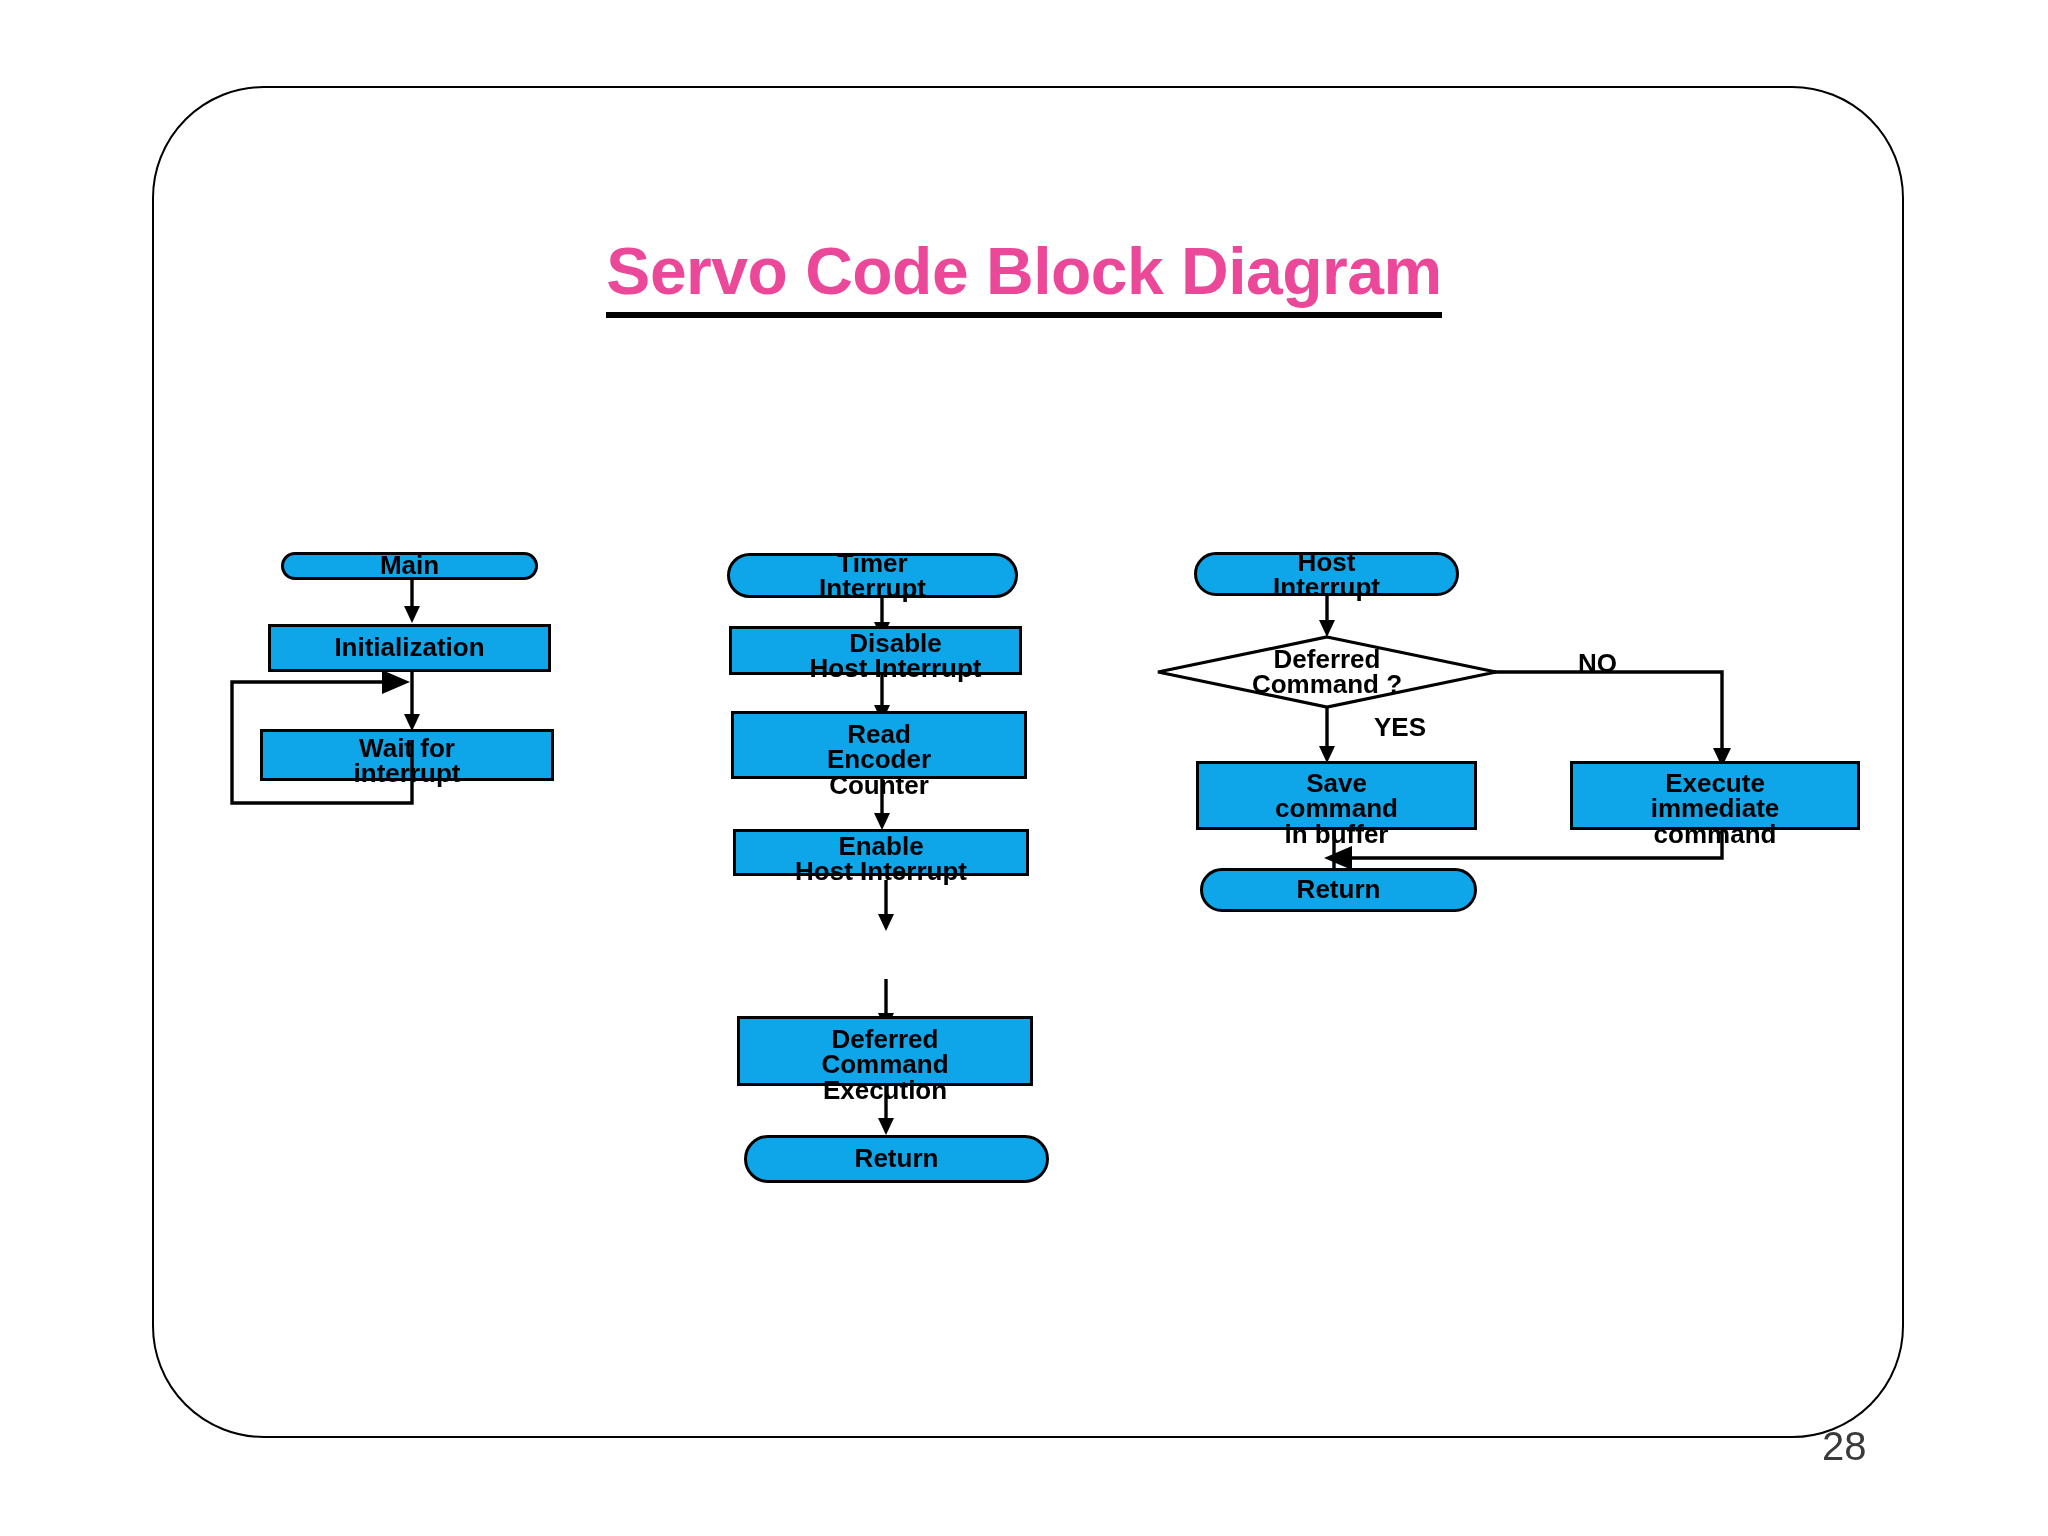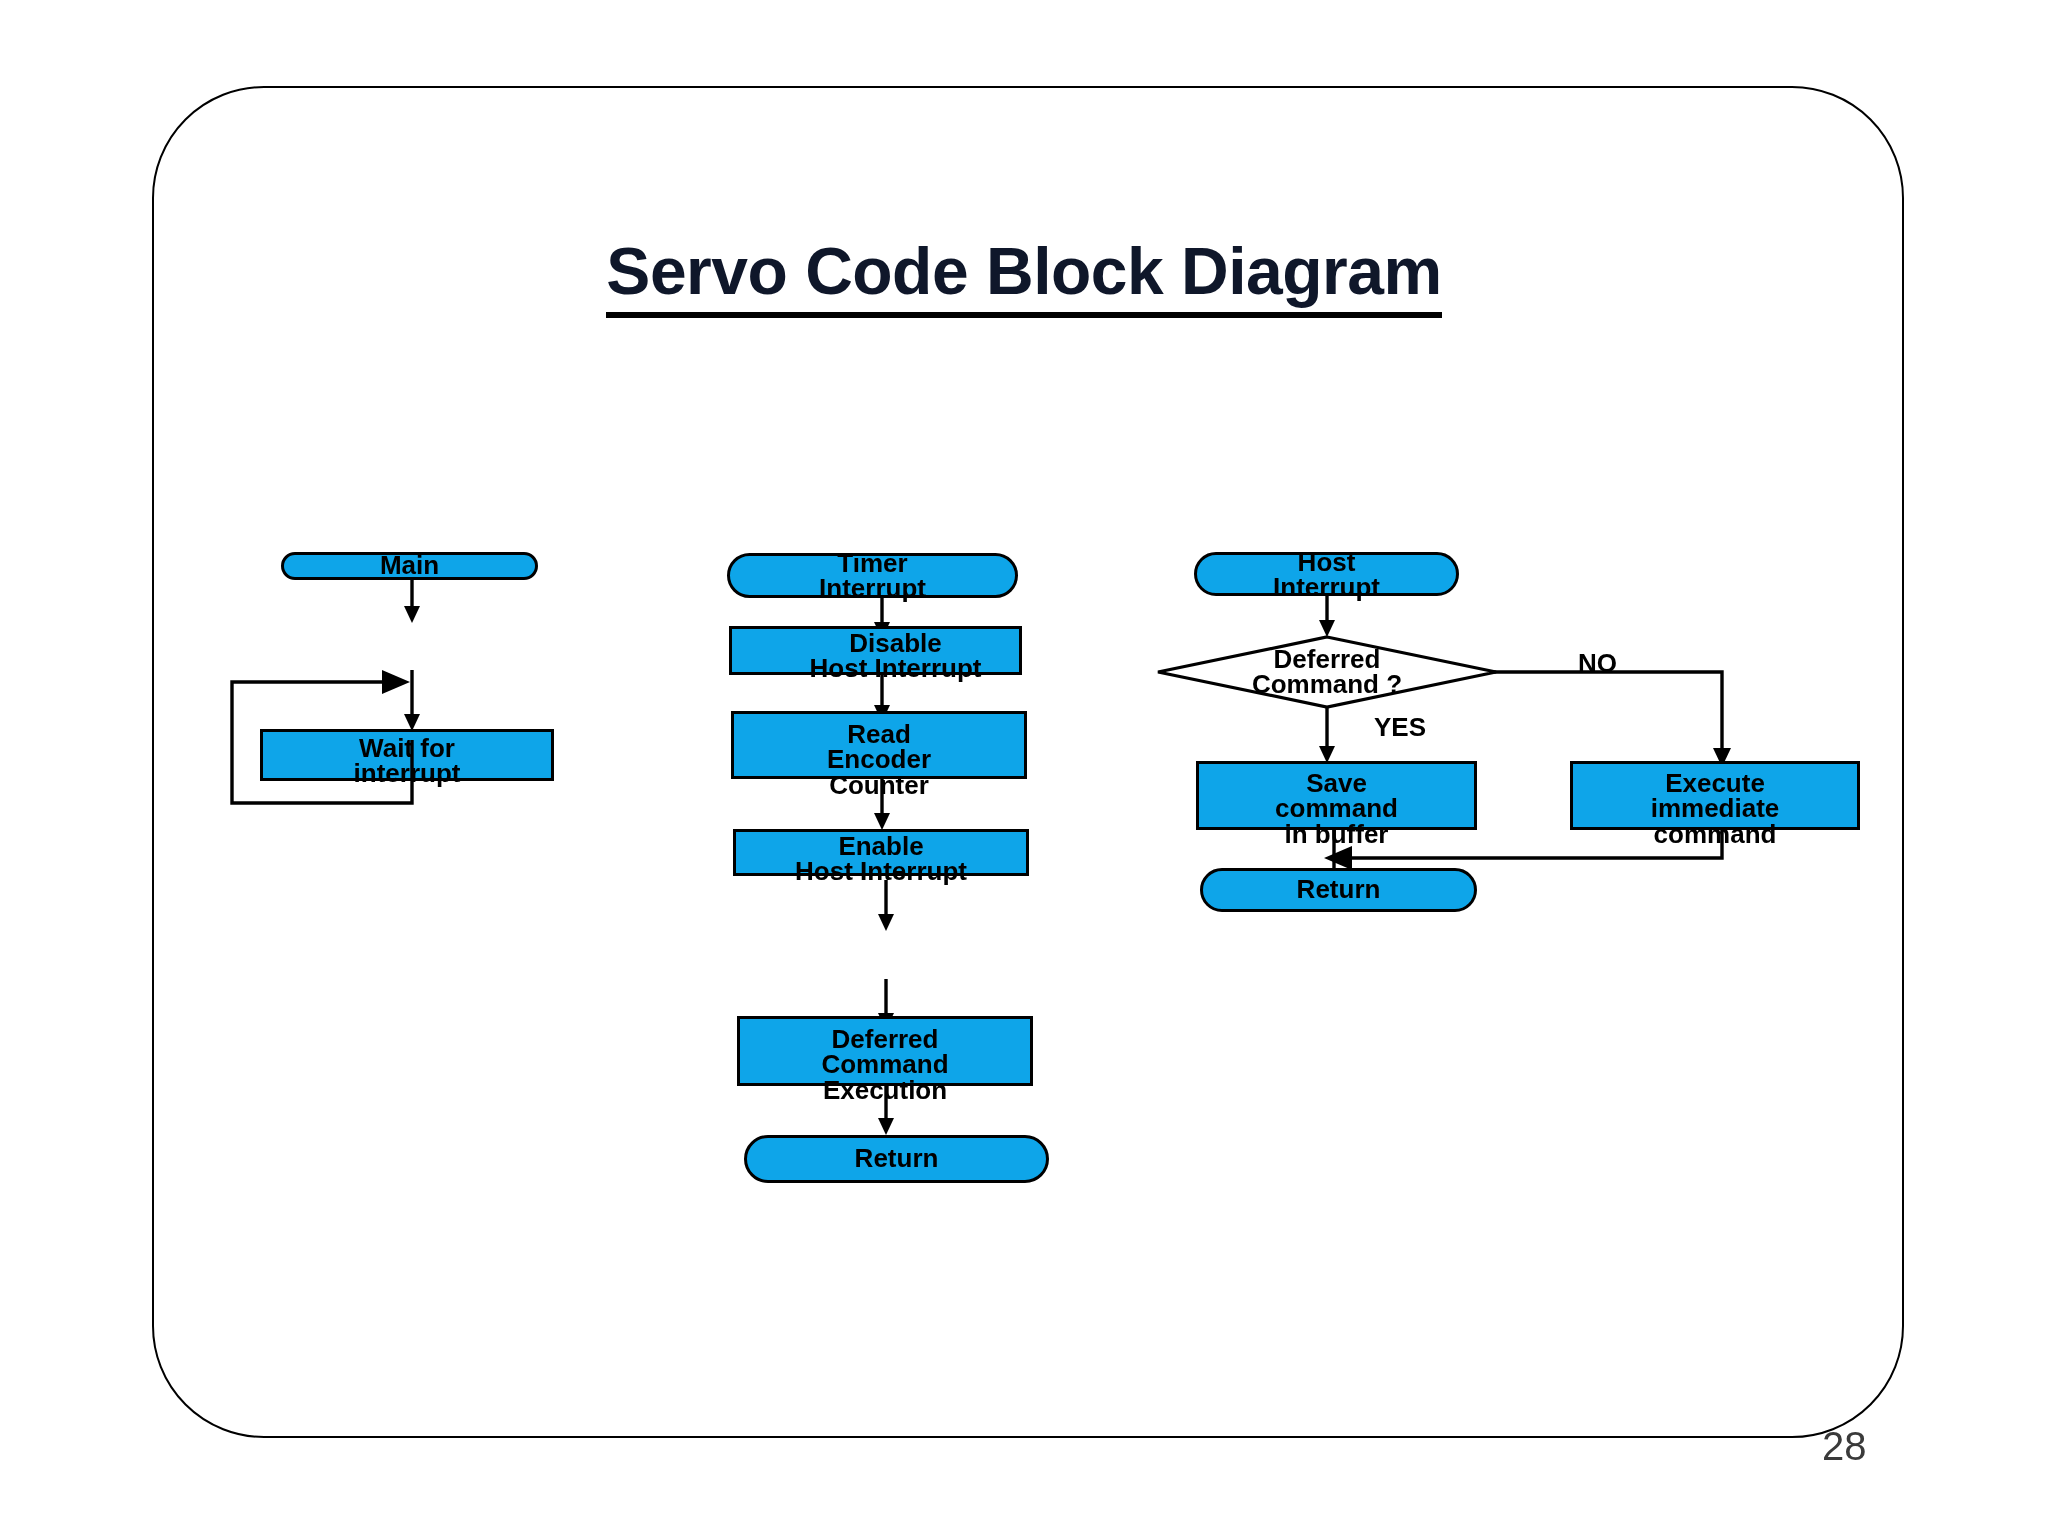--- a/index.html
+++ b/index.html
@@ -30,21 +30,21 @@
     background: transparent;
   }
   #page-title {
     position: absolute;
     left: 0;
     top: 238px;
     width: 2048px;
     text-align: center;
     font-size: 66px;
     font-weight: bold;
-    color: #0f172a;
+    color: #ec4899;
     letter-spacing: -0.5px;
     line-height: 1.0;
   }
   #page-title .tt {
     display: inline-block;
     border-bottom: 6px solid #000000;
     padding-bottom: 8px;
   }
   #page-number {
     position: absolute;
@@ -126,20 +126,23 @@
     <span class="lbl">Main</span>
   </div>
 
   <div class="edge" style="left:400px; top:578px; width:24px; height:46px;">
     <svg width="24" height="46" viewBox="0 0 24 46">
       <line class="edge-line" x1="12" y1="0" x2="12" y2="34"></line>
       <polygon class="edge-head" points="12,45 4,28 20,28"></polygon>
     </svg>
   </div>
 
+  <div class="node proc" style="left:268px; top:624px; width:283px; height:48px; font-size:26px;">
+    <span class="lbl">Initialization</span>
+  </div>
 
   <div class="edge" style="left:400px; top:670px; width:24px; height:62px;">
     <svg width="24" height="62" viewBox="0 0 24 62">
       <line class="edge-line" x1="12" y1="0" x2="12" y2="50"></line>
       <polygon class="edge-head" points="12,61 4,44 20,44"></polygon>
     </svg>
   </div>
 
   <div class="node proc" style="left:260px; top:729px; width:294px; height:52px; font-size:26px;">
     <span class="ovr" style="top:4px; font-size:26px;">Wait for

